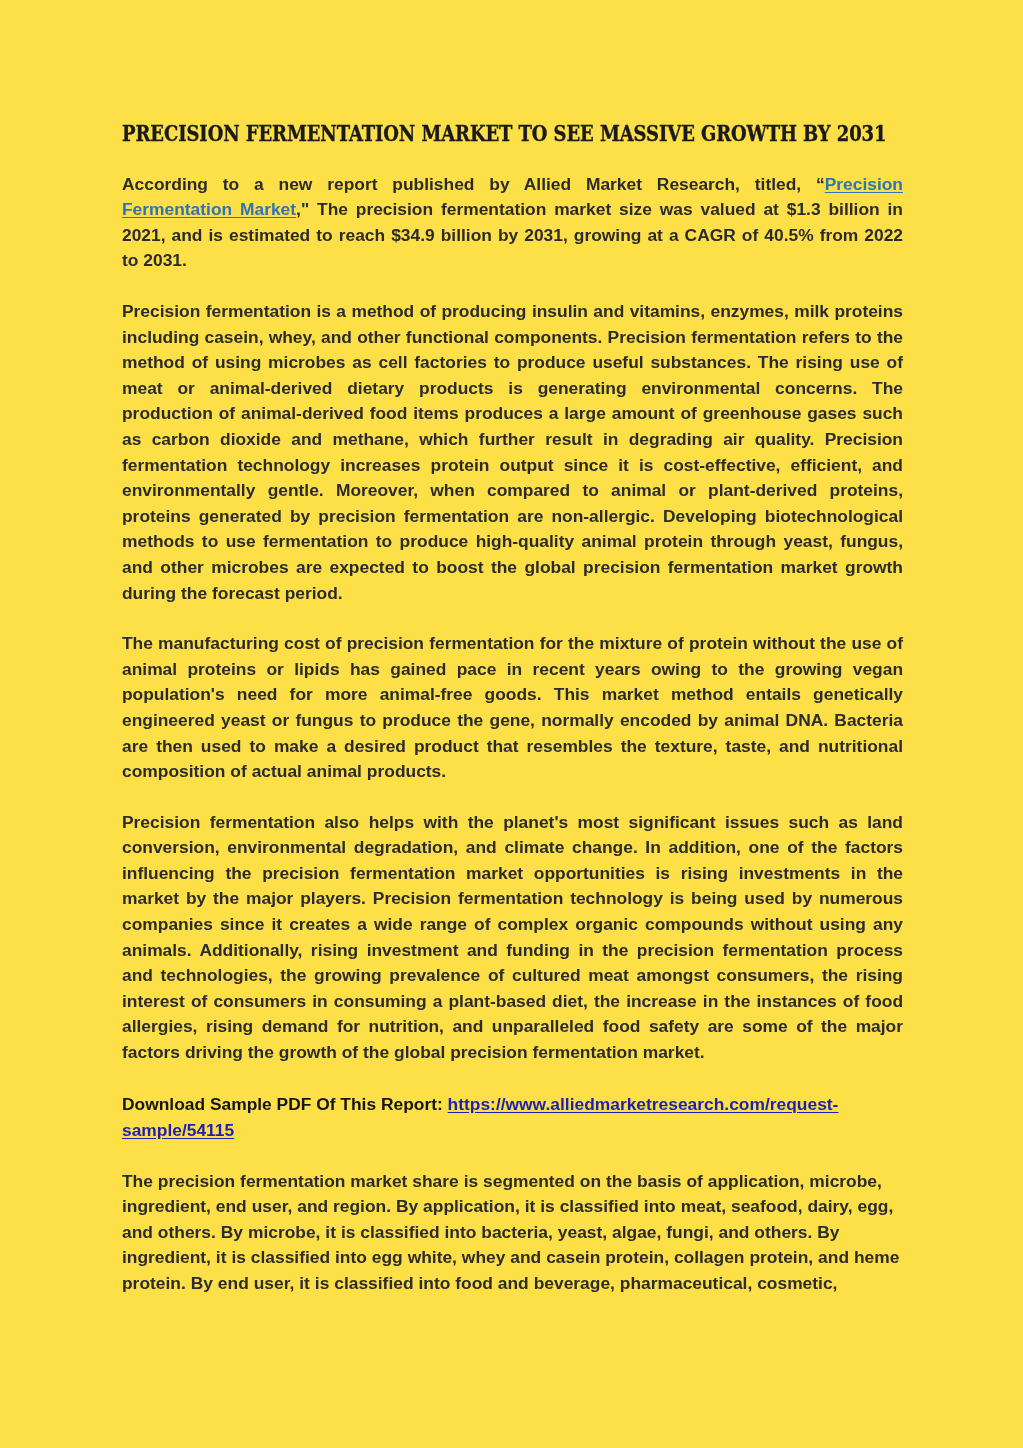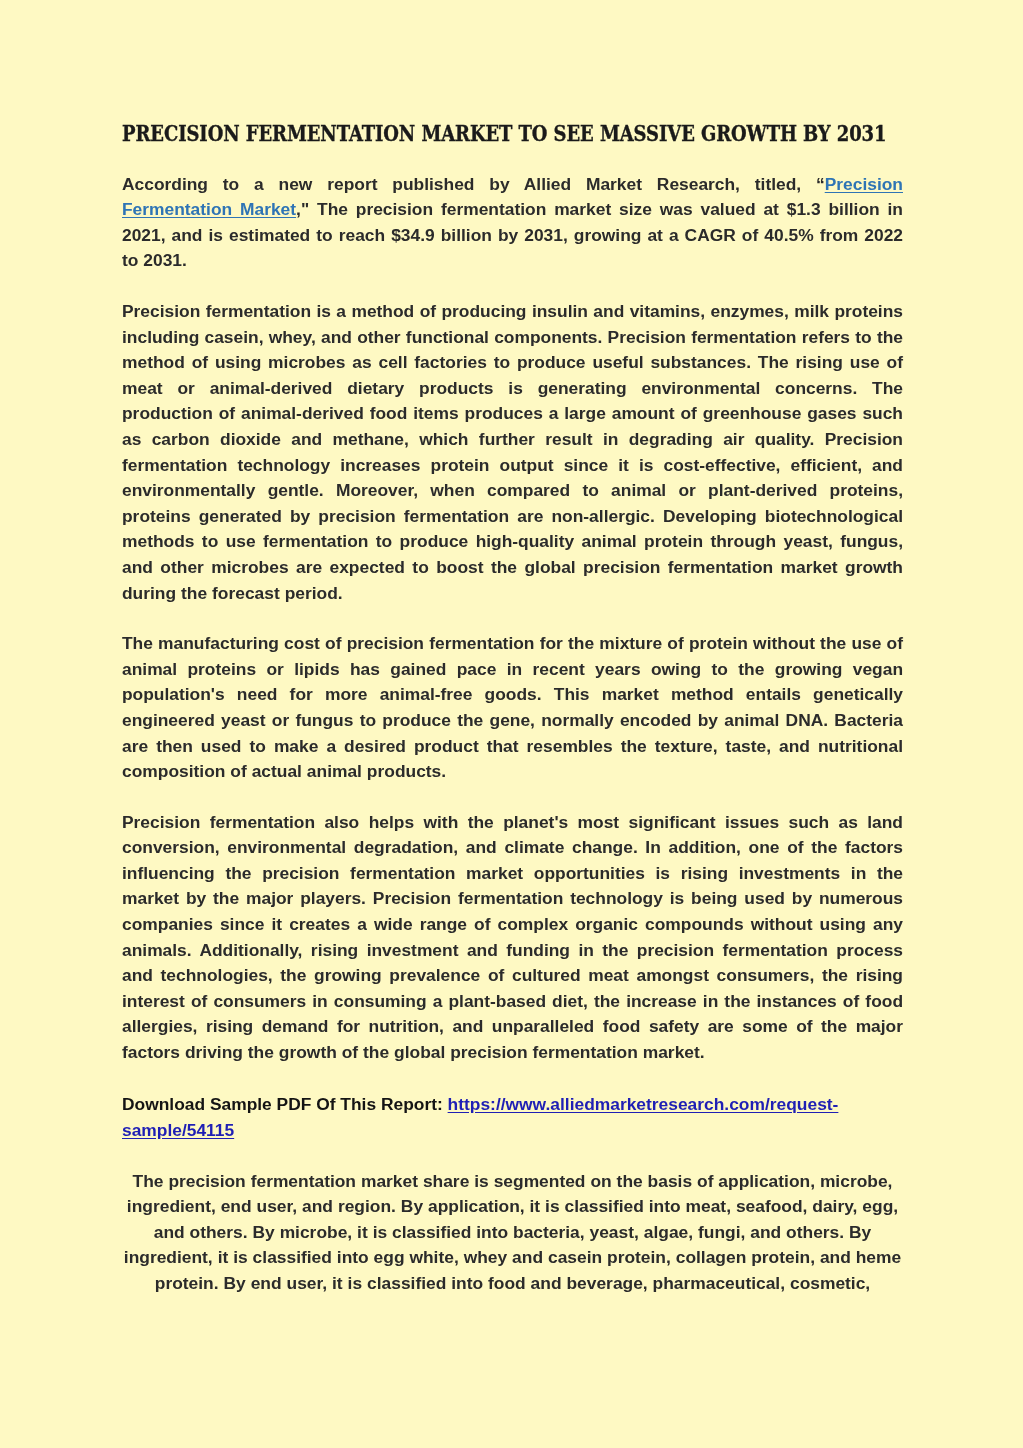--- a/index.html
+++ b/index.html
@@ -12,21 +12,21 @@
     width: 1023px;
     height: 1448px;
     position: relative;
     overflow: hidden;
     font-family: "Liberation Sans", "DejaVu Sans", sans-serif;
   }
 
   .page {
     position: absolute;
     inset: 0;
-    background: #fef9c3;
+    background: #fde047;
   }
 
   .content {
     position: absolute;
     left: 122px;
     top: 122px;
     width: 781px;
   }
 
   
@@ -52,21 +52,21 @@
     font-size: 17.4px;
     line-height: 25.6px;
     color: #2b2b2b;
     text-align: justify;
     text-justify: inter-word;
     font-weight: 700;
     word-spacing: 0.1px;
   }
 
   p.body-para.ragged {
-    text-align: center;
+    text-align: left;
   }
 
   p.body-para.last {
     margin-bottom: 0;
   }
 
   
   a.inline-link {
     color: #2E74B5;
     text-decoration: underline;

